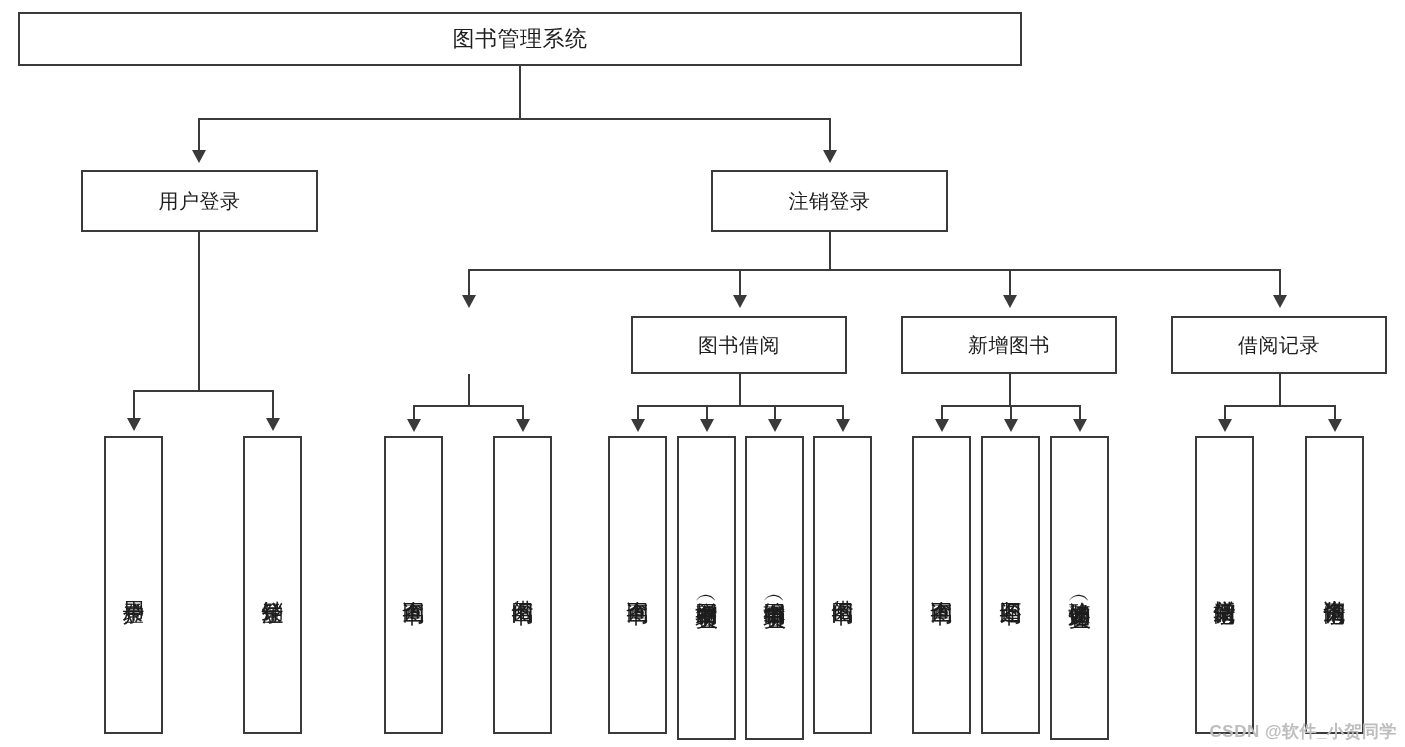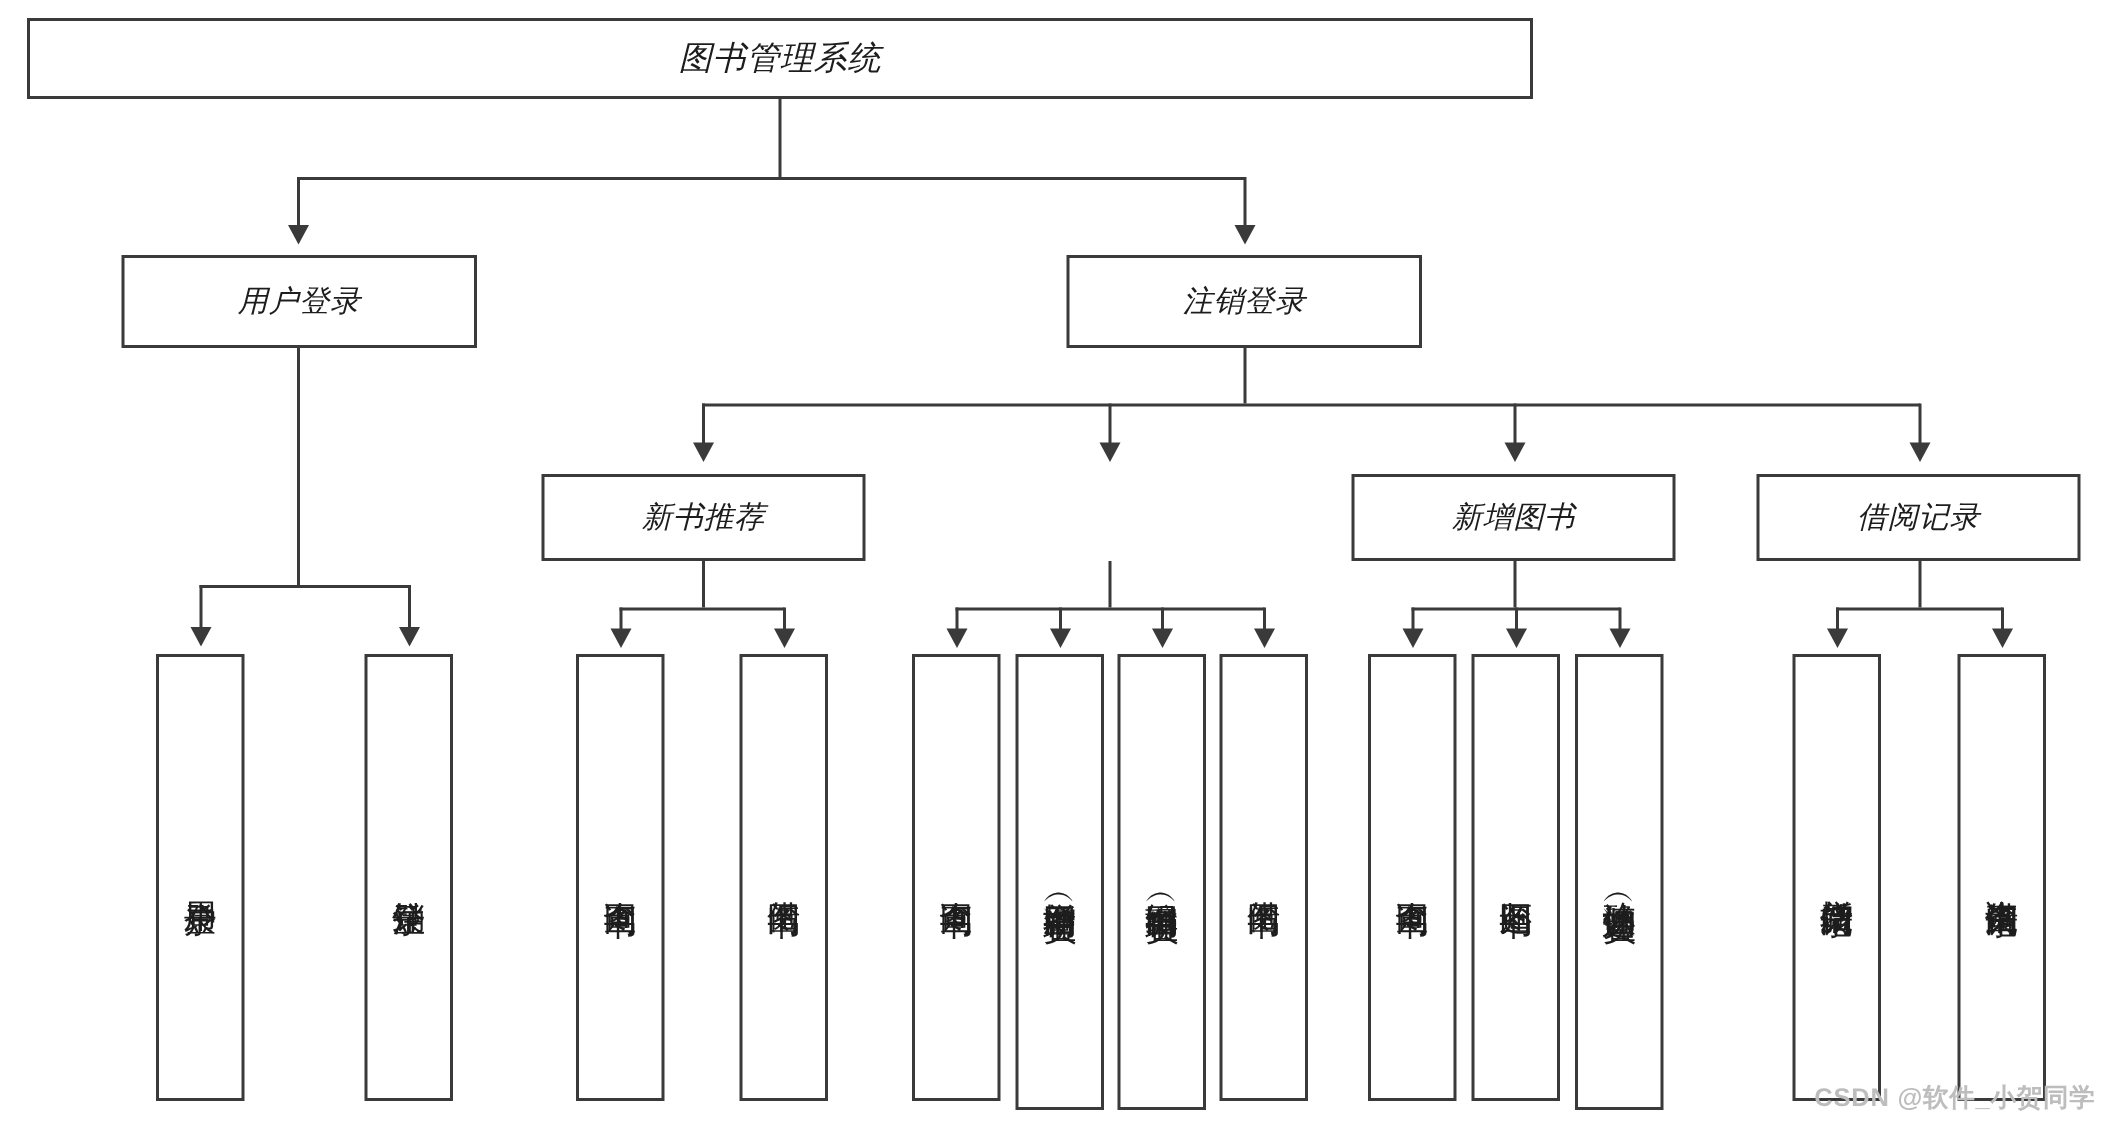--- a/index.html
+++ b/index.html
@@ -21,21 +21,21 @@
     align-items:center;
     justify-content:center;
     color:#1d1d1d;
   }
   .node .label{
     white-space:nowrap;
     line-height:1.1;
   }
 
   
-  .node.horiz .label{font-size:21px;letter-spacing:.5px;font-style:italic;}
+  .node.horiz .label{font-size:21px;letter-spacing:.5px;}
   .node.root .label{font-size:22px;}
   .node.group .label{font-size:20px;}
 
   
   .node.leaf{
     align-items:center;
     justify-content:center;
     padding:6px 2px;
   }
   .node.leaf .label{
@@ -109,22 +109,22 @@
   <div class="ln h" style="left:468px;top:269px;width:812px;"></div>
   <div class="ln v" style="left:468px;top:269px;height:28px;"></div>
   <div class="arrow" style="left:462px;top:295px;"></div>
   <div class="ln v" style="left:739px;top:269px;height:28px;"></div>
   <div class="arrow" style="left:733px;top:295px;"></div>
   <div class="ln v" style="left:1009px;top:269px;height:28px;"></div>
   <div class="arrow" style="left:1003px;top:295px;"></div>
   <div class="ln v" style="left:1279px;top:269px;height:28px;"></div>
   <div class="arrow" style="left:1273px;top:295px;"></div>
 
-  <div class="node horiz group" style="left:361px;top:316px;width:216px;height:58px;">
-    <span class="label">新书推荐</span>
+  <div class="node horiz group" style="left:631px;top:316px;width:216px;height:58px;">
+    <span class="label">图书借阅</span>
   </div>
   <div class="node horiz group" style="left:901px;top:316px;width:216px;height:58px;">
     <span class="label">新增图书</span>
   </div>
   <div class="node horiz group" style="left:1171px;top:316px;width:216px;height:58px;">
     <span class="label">借阅记录</span>
   </div>
 
   <div class="ln v" style="left:468px;top:374px;height:31px;"></div>
   <div class="ln h" style="left:413px;top:405px;width:110px;"></div>

